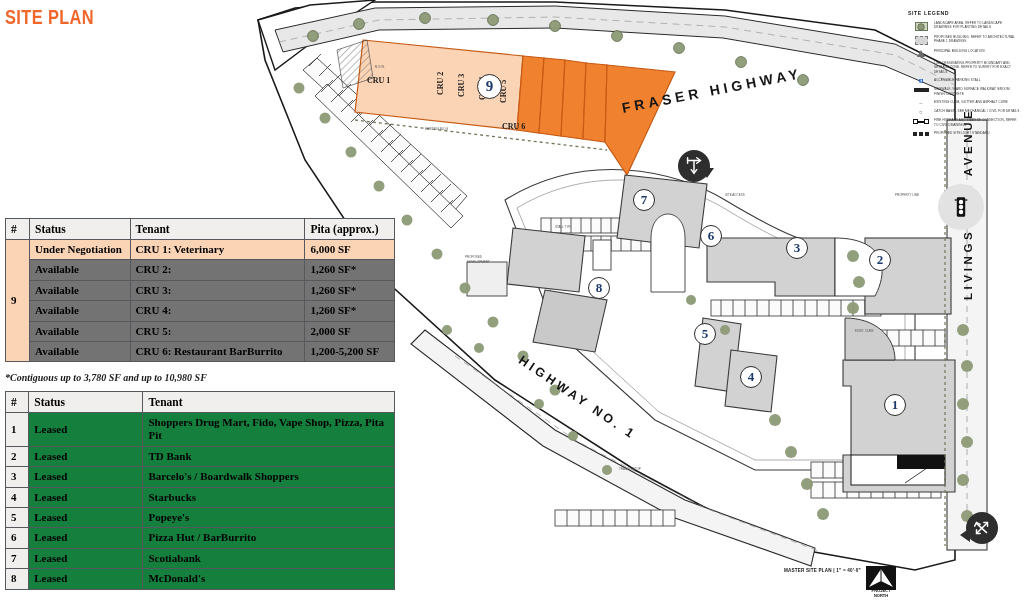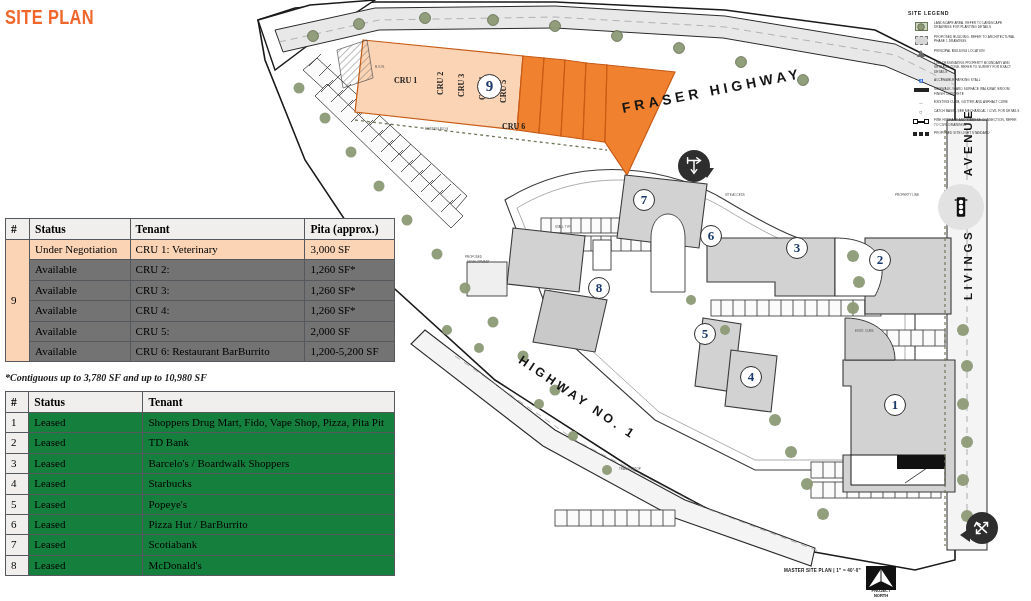--- a/index.html
+++ b/index.html
@@ -24,21 +24,21 @@
     transform-origin: left top;
     white-space: nowrap;
   }
 
   
   .tbl { position: absolute; border-collapse: collapse; font-size: 11px; }
   .tbl td, .tbl th {
     border: 1px solid #55585c;
     padding: 3px 5px;
     text-align: left;
-    font-weight: normal;
+    font-weight: bold;
     vertical-align: middle;
     line-height: 1.22;
   }
   .tbl th { background: #f0efed; font-weight: bold; font-size: 11.5px; }
   .numcell { text-align: center; font-weight: bold; background:#f0efed; width: 22px; }
 
   #table-cru { left: 5px; top: 218px; width: 390px; }
   #table-cru .c-status { width: 92px; }
   #table-cru .c-tenant { width: 160px; }
   #table-cru .c-size   { width: 82px; }
@@ -420,21 +420,21 @@
         <text x="300" y="228">STALL TYP.</text>
         <text x="470" y="196">SITE ACCESS</text>
         <text x="600" y="332">EXIST. CURB</text>
         <text x="364" y="470">TRANSIT STOP</text>
         <text x="120" y="68">R.O.W.</text>
         <text x="640" y="196">PROPERTY LINE</text>
       </g>
     </svg>
   </div>
 
-  <div class="cru-lbl" style="left:394px;top:76px;">CRU 1</div>
+  <div class="cru-lbl" style="left:367px;top:76px;">CRU 1</div>
   <div class="cru-lbl" style="left:436px;top:95px;transform:rotate(-90deg);transform-origin:left top;">CRU 2</div>
   <div class="cru-lbl" style="left:457px;top:97px;transform:rotate(-90deg);transform-origin:left top;">CRU 3</div>
   <div class="cru-lbl" style="left:478px;top:100px;transform:rotate(-90deg);transform-origin:left top;">CRU 4</div>
   <div class="cru-lbl" style="left:499px;top:103px;transform:rotate(-90deg);transform-origin:left top;">CRU 5</div>
   <div class="cru-lbl" style="left:502px;top:122px;">CRU 6</div>
 
   <div class="maplabel" id="lbl-fraser">FRASER HIGHWAY</div>
   <div class="maplabel" id="lbl-hwy1">HIGHWAY NO. 1</div>
   <div class="maplabel" id="lbl-livingstone">LIVINGSTONE AVENUE</div>
   <div class="maplabel" id="lbl-masterplan">MASTER SITE PLAN | 1" = 40'-0"</div>
@@ -585,21 +585,21 @@
         <th class="c-status">Status</th>
         <th class="c-tenant">Tenant</th>
         <th class="c-size">Pita (approx.)</th>
       </tr>
     </thead>
     <tbody>
       <tr class="row-neg">
         <td class="numcell" rowspan="6">9</td>
         <td>Under Negotiation</td>
         <td>CRU 1: Veterinary</td>
-        <td>3,000 SF</td>
+        <td>6,000 SF</td>
       </tr>
       <tr class="row-avail">
         <td>Available</td>
         <td>CRU 2:</td>
         <td>1,260 SF*</td>
       </tr>
       <tr class="row-avail">
         <td>Available</td>
         <td>CRU 3:</td>
         <td>1,260 SF*</td>

